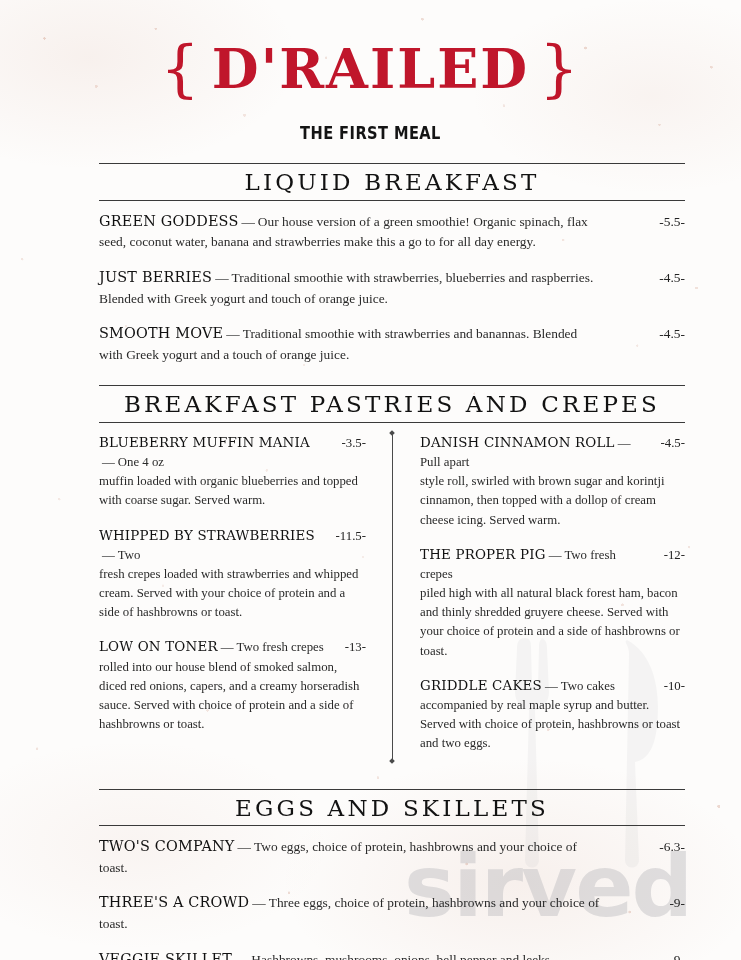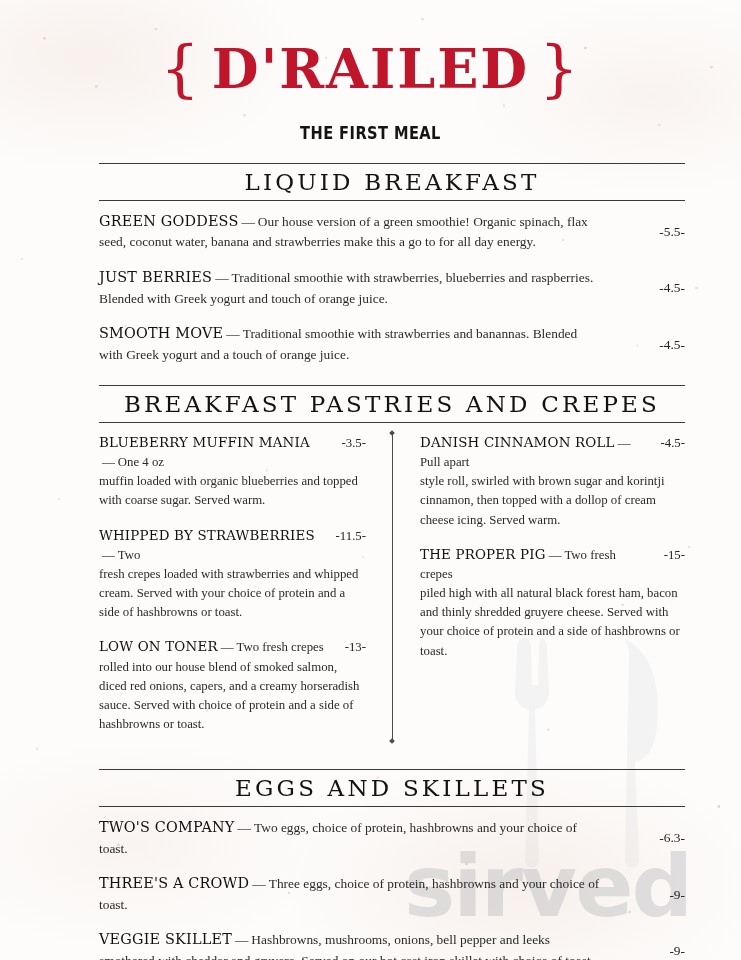--- a/index.html
+++ b/index.html
@@ -176,21 +176,21 @@
   .item-desc {
     font-family: "Liberation Serif", "DejaVu Serif", serif;
     font-size: 13.4px;
     color: #2a2a2a;
   }
   .dash { padding: 0 3px; }
 
   
   .row {
     display: flex;
-    align-items: center;
+    align-items: flex-start;
     gap: 31px;
   }
   .row-body { flex: 1 1 auto; padding-right: 14px; }
   .price {
     flex: 0 0 auto;
     font-family: "Liberation Serif", "DejaVu Serif", serif;
     font-size: 13.4px;
     color: #222;
     white-space: nowrap;
     min-width: 40px;
@@ -357,25 +357,32 @@
           <div class="inline-head">
             <span class="lead"><span class="item-name">DANISH CINNAMON ROLL</span><span class="dash item-desc">—</span><span class="item-desc">Pull apart</span></span>
             <span class="price">-4.5-</span>
           </div>
           <div class="item-desc">style roll, swirled with brown sugar and korintji cinnamon, then topped with a dollop of cream cheese icing.  Served warm.</div>
         </div>
 
         <div class="item">
           <div class="inline-head">
             <span class="lead"><span class="item-name">THE PROPER PIG</span><span class="dash item-desc">—</span><span class="item-desc">Two fresh crepes</span></span>
-            <span class="price">-15-</span>
+            <span class="price">-12-</span>
           </div>
           <div class="item-desc">piled high with all natural black forest ham, bacon and thinly shredded gruyere cheese.  Served with your choice of protein and a side of hashbrowns or toast.</div>
         </div>
 
+        <div class="item">
+          <div class="inline-head">
+            <span class="lead"><span class="item-name">GRIDDLE CAKES</span><span class="dash item-desc">—</span><span class="item-desc">Two cakes</span></span>
+            <span class="price">-10-</span>
+          </div>
+          <div class="item-desc">accompanied by real maple syrup and butter. Served with choice of protein, hashbrowns or toast and two eggs.</div>
+        </div>
 
       </div>
     </div>
   </div>
 
   <div class="section">
     <div class="rule"></div>
     <div class="section-title">EGGS AND SKILLETS</div>
     <div class="rule thin"></div>
     <div class="items">

